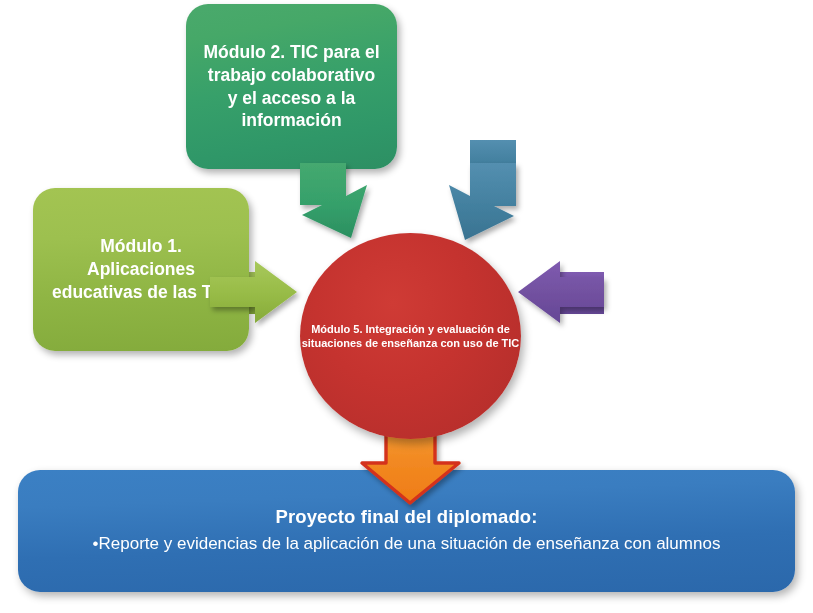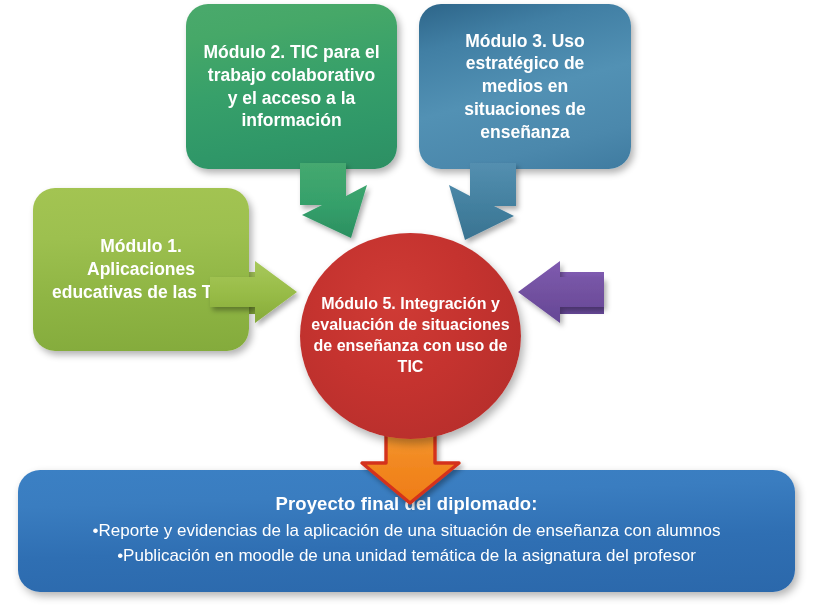--- a/index.html
+++ b/index.html
@@ -51,21 +51,21 @@
     background:linear-gradient(178deg,#7b55aa 0%,#7450a4 28%,#6b4a9b 62%,#654595 100%);
   }
 
   
   #circle{
     position:absolute;left:300px;top:233px;width:221px;height:206px;
     border-radius:50%;
     background:radial-gradient(ellipse at 42% 34%,#cf3b35 0%,#c5332f 42%,#b82f2c 78%,#a82a28 100%);
     box-shadow:3px 5px 8px rgba(0,0,0,0.30);
     display:flex;align-items:center;justify-content:flex-end;
-    color:#fff;text-align:center;font-size:16px;font-weight:600;line-height:1.30;
+    color:#fff;text-align:center;font-size:11px;font-weight:600;line-height:1.30;
     z-index:5;
   }
 
   
   #banner{
     position:absolute;left:18px;top:470px;width:777px;height:122px;
     border-radius:22px;
     background:linear-gradient(178deg,#3b80c4 0%,#3a7dc0 25%,#2f6fb3 60%,#2b68ab 100%);
     box-shadow:3px 4px 8px rgba(0,0,0,0.30);
     color:#ffffff;
@@ -119,23 +119,20 @@
     <rect x="300" y="140" width="46" height="40" fill="url(#gGreenA)"></rect>
     <rect x="470" y="140" width="46" height="40" fill="url(#gBlueA)"></rect>
     <rect x="210" y="272" width="48" height="42" fill="url(#gLimeA)"></rect>
     <rect x="556" y="272" width="48" height="42" fill="url(#gPurpA)"></rect>
   </svg>
 
   <div class="box" id="mod2">
     <span class="label">Módulo 2. TIC para el trabajo colaborativo y el acceso a la información</span>
   </div>
 
-  <div class="box" id="mod3">
-    <span class="label">Módulo 3. Uso estratégico de medios en situaciones de enseñanza</span>
-  </div>
 
   <div class="box" id="mod1">
     <span class="label">Módulo 1. Aplicaciones educativas de las TIC</span>
   </div>
 
 
   <svg id="arrows" viewBox="0 0 813 613">
 
     <g filter="url(#softShadow)">
       <path d="M300,163 L346,163 L346,196 L367,185 L351,238 L302,215 L322,205 L300,205 Z" fill="url(#gGreenA)"></path>
@@ -159,16 +156,15 @@
     </g>
   </svg>
 
   <div id="circle">
     <span class="label">Módulo 5. Integración y evaluación de situaciones de enseñanza con uso de TIC</span>
   </div>
 
   <div id="banner">
     <div class="ttl">Proyecto final del diplomado:</div>
     <div class="bul">•Reporte y evidencias de la aplicación de una situación de enseñanza con alumnos</div>
-    <div class="bul">•Publicación en moodle de una unidad temática de la asignatura del profesor</div>
   </div>
 
 </div>
 
 </body></html>

